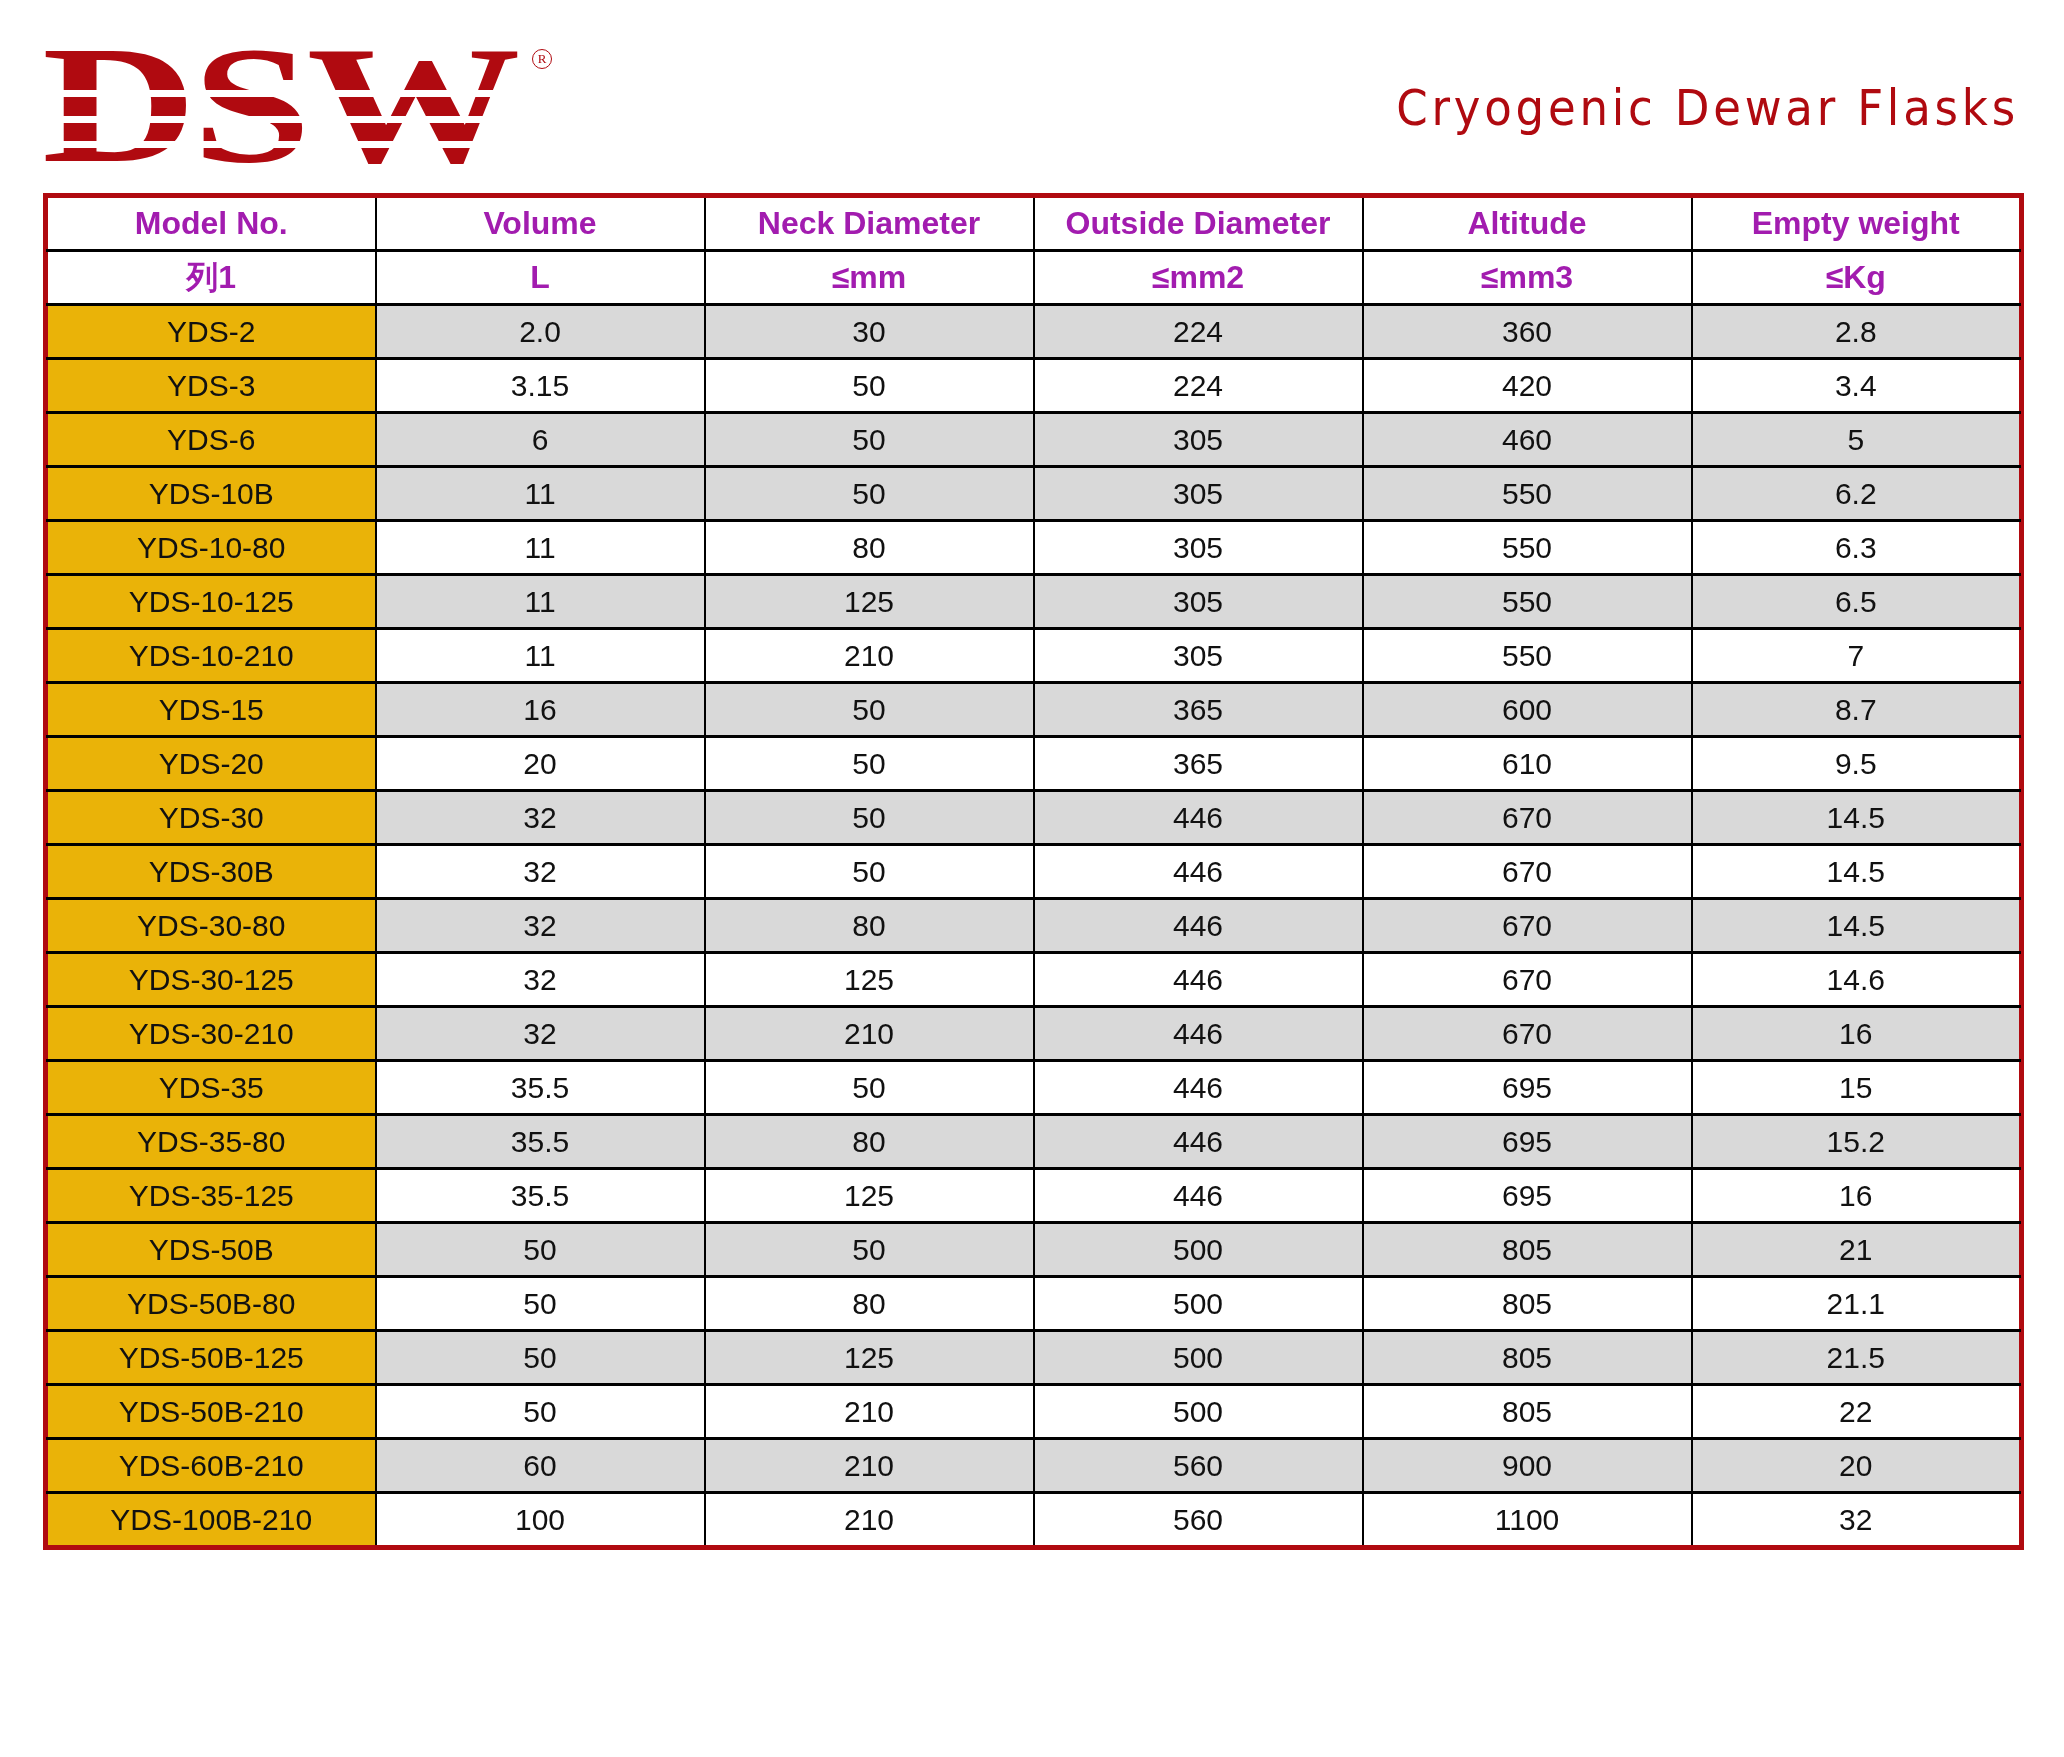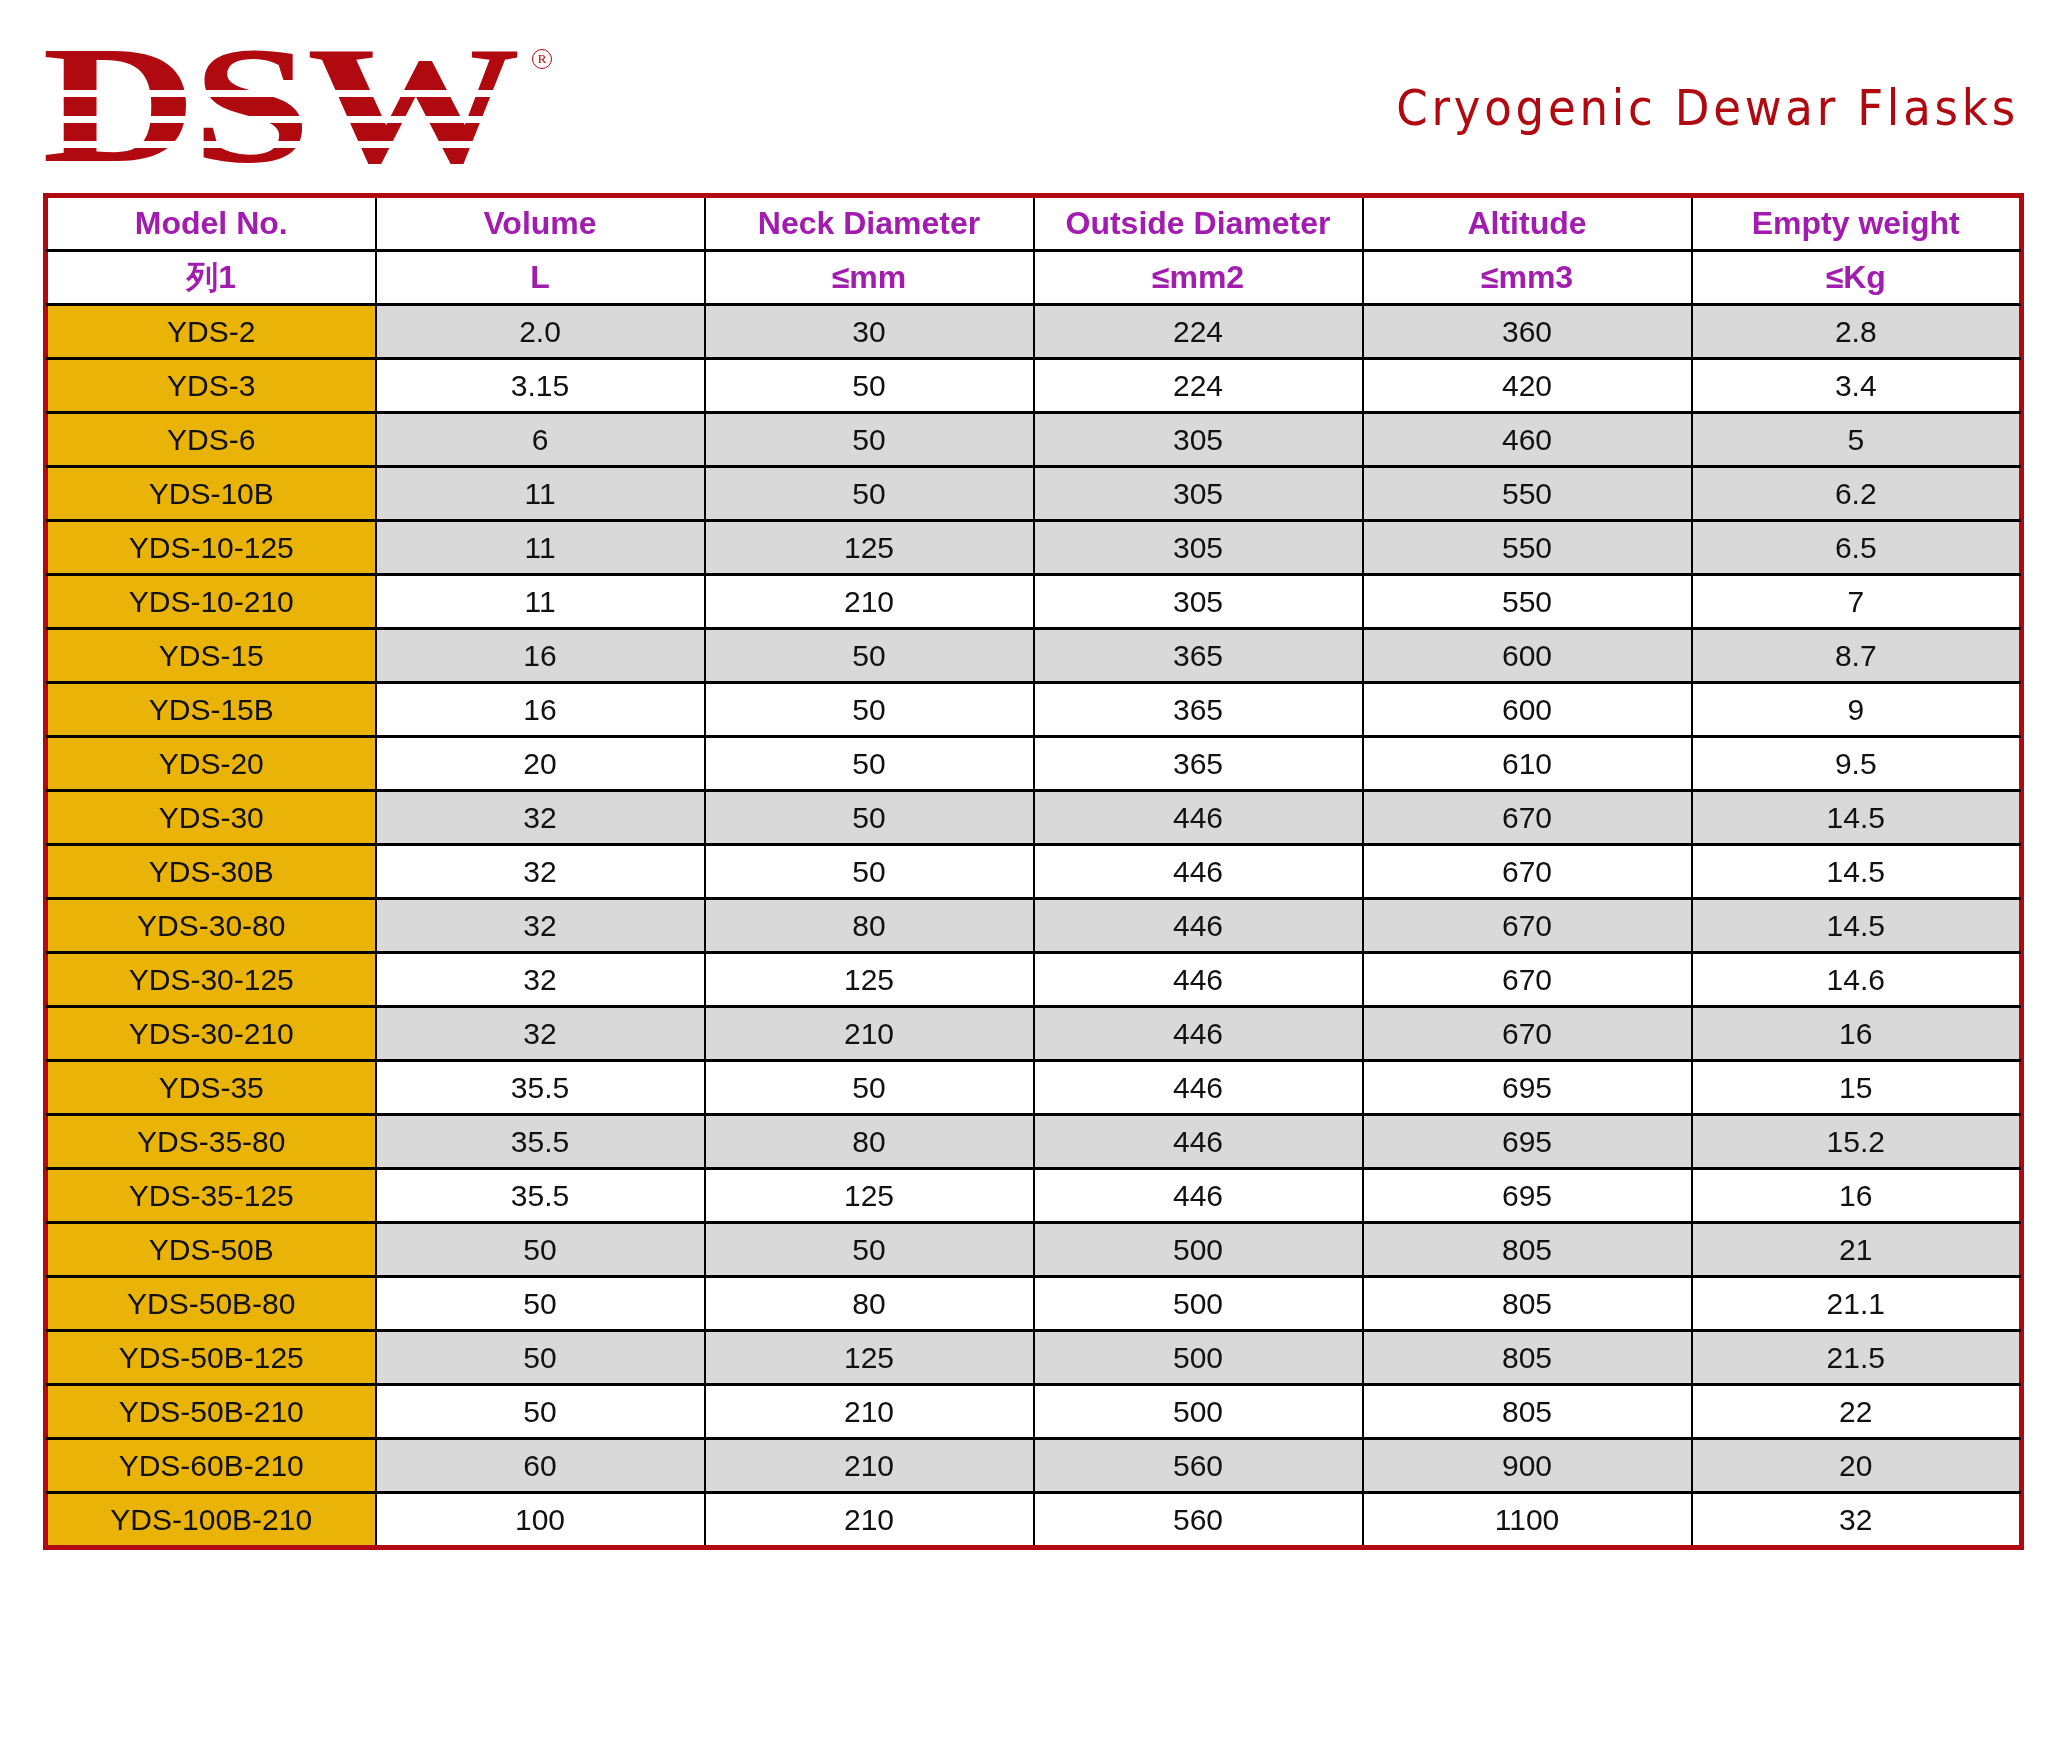--- a/index.html
+++ b/index.html
@@ -116,20 +116,28 @@
         <td class="data num">5</td>
       </tr>
       <tr class="shaded">
         <td class="model">YDS-10B</td>
         <td class="data num">11</td>
         <td class="data num">50</td>
         <td class="data num">305</td>
         <td class="data num">550</td>
         <td class="data num">6.2</td>
       </tr>
+      <tr>
+        <td class="model">YDS-10-80</td>
+        <td class="data num">11</td>
+        <td class="data num">80</td>
+        <td class="data num">305</td>
+        <td class="data num">550</td>
+        <td class="data num">6.3</td>
+      </tr>
       <tr class="shaded">
         <td class="model">YDS-10-125</td>
         <td class="data num">11</td>
         <td class="data num">125</td>
         <td class="data num">305</td>
         <td class="data num">550</td>
         <td class="data num">6.5</td>
       </tr>
       <tr>
         <td class="model">YDS-10-210</td>
@@ -141,28 +149,20 @@
       </tr>
       <tr class="shaded">
         <td class="model">YDS-15</td>
         <td class="data num">16</td>
         <td class="data num">50</td>
         <td class="data num">365</td>
         <td class="data num">600</td>
         <td class="data num">8.7</td>
       </tr>
       <tr>
-        <td class="model">YDS-15B</td>
-        <td class="data num">16</td>
-        <td class="data num">50</td>
-        <td class="data num">365</td>
-        <td class="data num">600</td>
-        <td class="data num">9</td>
-      </tr>
-      <tr>
         <td class="model">YDS-20</td>
         <td class="data num">20</td>
         <td class="data num">50</td>
         <td class="data num">365</td>
         <td class="data num">610</td>
         <td class="data num">9.5</td>
       </tr>
       <tr class="shaded">
         <td class="model">YDS-30</td>
         <td class="data num">32</td>

